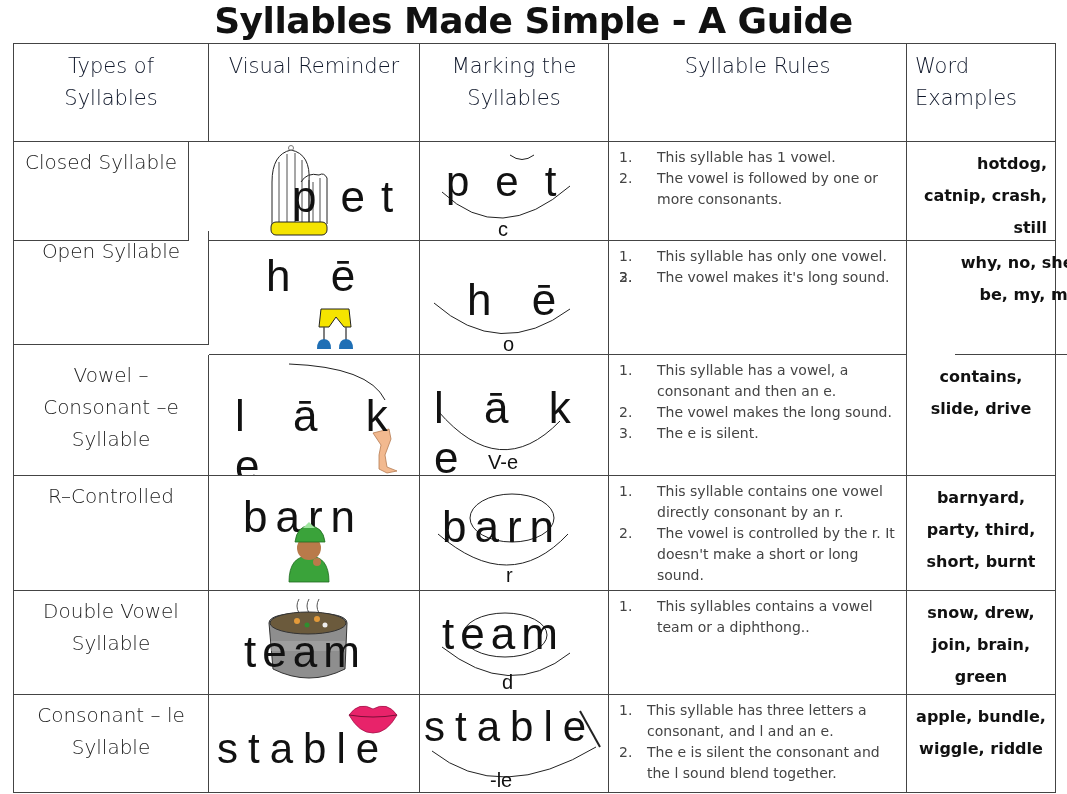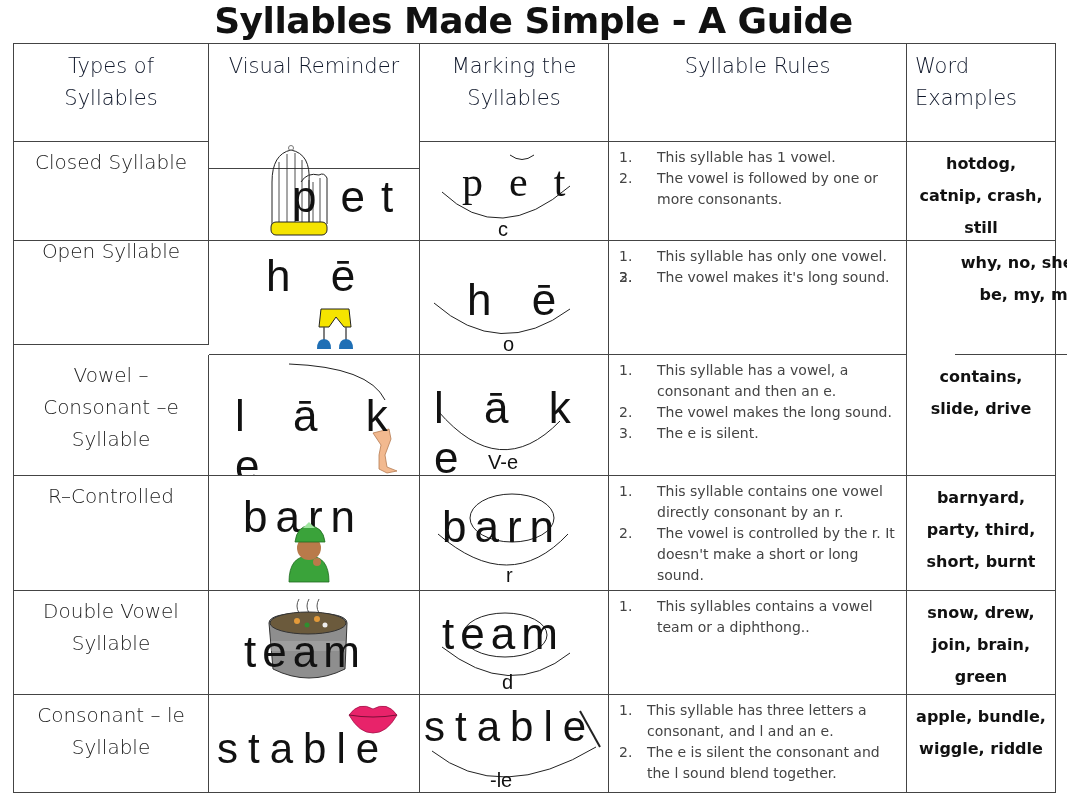--- a/index.html
+++ b/index.html
@@ -24,64 +24,64 @@
 </head>
 <body>
 
 <div class="title">Syllables Made Simple - A Guide</div>
 
 <div class="grid"></div>
 
 <div class="cell hdr center" style="left:13px;top:43px;width:196px;height:99px;border-left:1.5px solid #444;border-top:1.5px solid #444;padding-left:8px;padding-right:8px;">
   <span>Types of Syllables</span>
 </div>
-<div class="cell hdr center" style="left:209px;top:43px;width:211px;height:126px;border-top:1.5px solid #444;">
+<div class="cell hdr center" style="left:209px;top:43px;width:211px;height:99px;border-top:1.5px solid #444;">
   <span>Visual Reminder</span>
 </div>
 <div class="cell hdr center" style="left:420px;top:43px;width:189px;height:99px;border-top:1.5px solid #444;padding-left:18px;padding-right:18px;">
   <span>Marking the Syllables</span>
 </div>
 <div class="cell hdr center" style="left:609px;top:43px;width:298px;height:99px;border-top:1.5px solid #444;">
   <span>Syllable Rules</span>
 </div>
 <div class="cell hdr left" style="left:907px;top:43px;width:149px;height:99px;border-top:1.5px solid #444;padding-right:20px;">
   <span>Word Examples</span>
 </div>
 
-<div class="cell type" style="left:13px;top:142px;width:196px;height:99px;border-left:1.5px solid #444;">
+<div class="cell type" style="left:13px;top:142px;width:176px;height:99px;border-left:1.5px solid #444;">
   <span>Closed Syllable</span>
 </div>
 <div class="cell" style="left:209px;top:142px;width:211px;height:99px;">
   <svg width="211" height="99">
     <path d="M63 85 L63 40 Q63 12 82 8 Q102 12 100 40 L100 85" fill="none" stroke="#222" stroke-width="1"></path>
     <path d="M70 85 L70 20 M78 85 L78 12 M86 85 L86 11 M93 85 L93 18 M100 85 L100 38" stroke="#222" stroke-width="0.8"></path>
     <path d="M92 40 Q98 30 110 33 Q115 30 118 36 L118 82" fill="none" stroke="#222" stroke-width="1"></path>
     <path d="M104 40 L104 84 M111 36 L111 84" stroke="#222" stroke-width="0.8"></path>
     <circle cx="82" cy="6" r="2.5" fill="none" stroke="#777" stroke-width="1"></circle>
     <rect x="62" y="80" width="56" height="13" rx="5" fill="#f5e400" stroke="#222" stroke-width="1"></rect>
   </svg>
   <div class="word-art" style="left:48px;top:30px;font-size:44px;letter-spacing:2px;word-spacing:0;margin-left:35px;">
     <span>p</span><span style="margin-left:22px">e</span><span style="margin-left:14px">t</span>
   </div>
 </div>
 <div class="cell" style="left:420px;top:142px;width:189px;height:99px;">
   <svg width="189" height="99">
     <path d="M90 13 Q102 22 114 13" fill="none" stroke="#222" stroke-width="1"></path>
     <path d="M22 50 Q80 105 150 44" fill="none" stroke="#222" stroke-width="1"></path>
   </svg>
-  <div class="word-art" style="left:42px;top:16px;font-size:42px;letter-spacing:26px;font-family:Liberation Serif, serif;">pet</div>
+  <div class="word-art" style="left:26px;top:16px;font-size:42px;letter-spacing:26px;">pet</div>
   <div class="label-small" style="left:78px;top:76px;">c</div>
 </div>
 <div class="cell rules" style="left:609px;top:142px;width:298px;height:99px;">
   <ol>
     <li><span class="num">1.</span><span>This syllable has 1 vowel.</span></li>
     <li><span class="num">2.</span><span>The vowel is followed by one or more consonants.</span></li>
   </ol>
 </div>
-<div class="cell words" style="left:907px;top:142px;width:149px;height:99px;padding-left:8px;padding-right:8px;">
+<div class="cell words" style="left:907px;top:142px;width:149px;height:99px;padding-left:8px;padding-right:8px;text-align:right;">
   <span>hotdog, catnip, crash, still</span>
 </div>
 
 <div class="cell type" style="left:13px;top:231px;width:196px;height:114px;border-left:1.5px solid #444;">
   <span>Open Syllable</span>
 </div>
 <div class="cell" style="left:209px;top:241px;width:211px;height:114px;">
   <div class="word-art" style="left:57px;top:10px;font-size:44px;letter-spacing:14px;">h ē</div>
   <svg width="211" height="114">
     <path d="M112 68 L140 68 L142 86 L135 86 L127 76 L120 86 L110 86 Z" fill="#f5e400" stroke="#222" stroke-width="1"></path>

